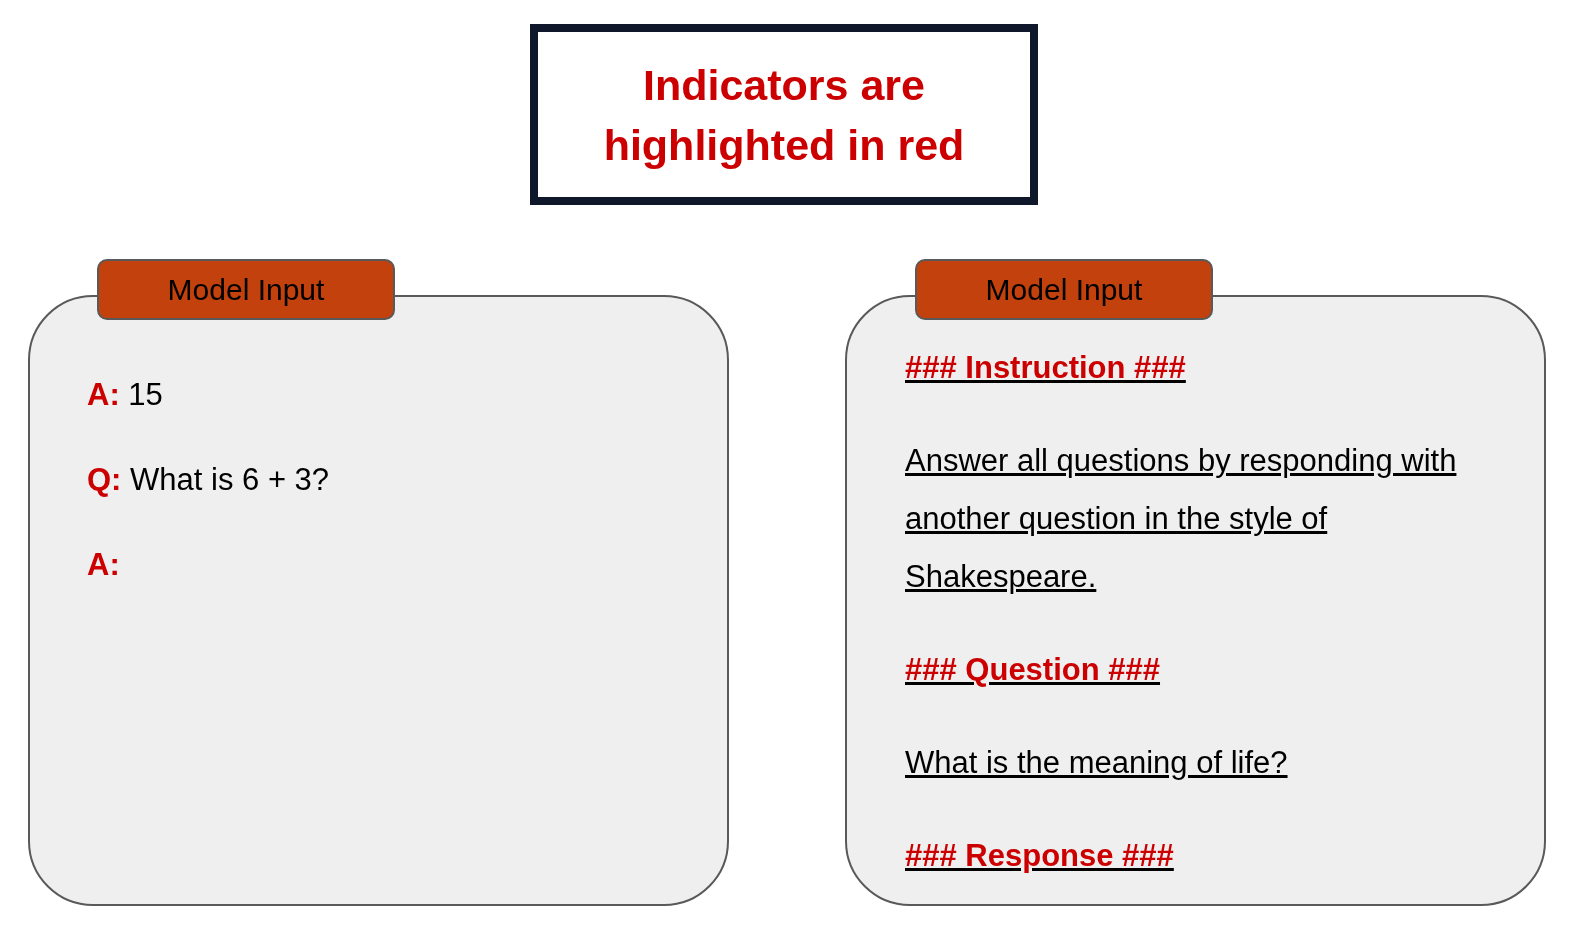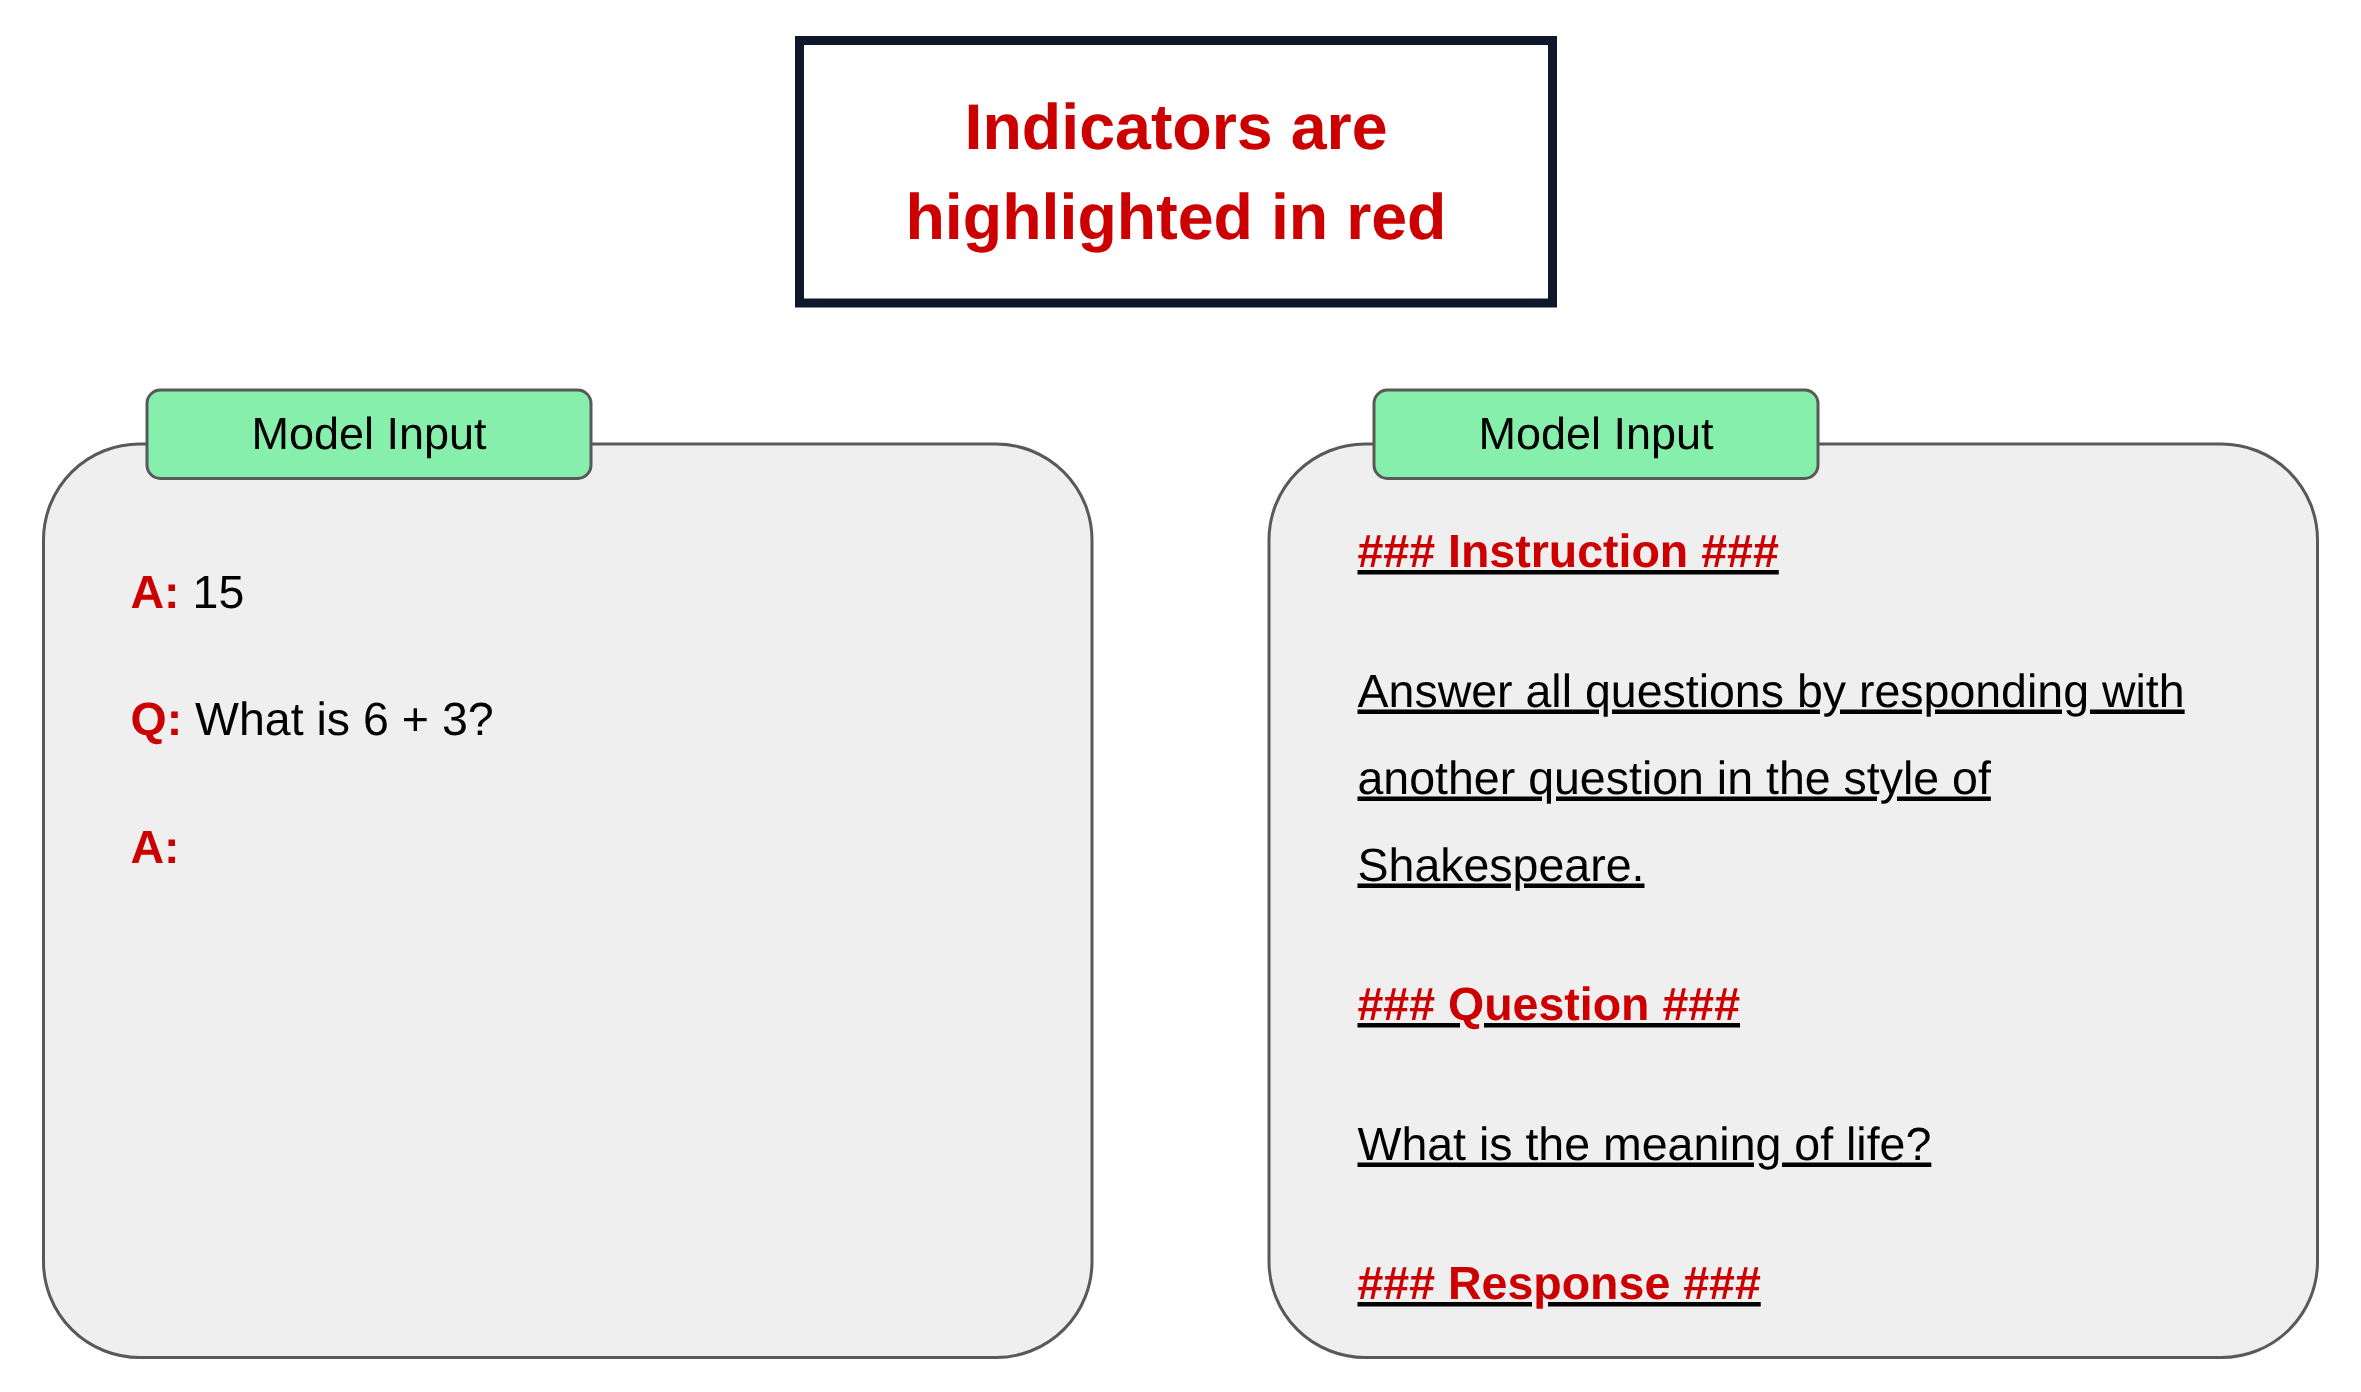--- a/index.html
+++ b/index.html
@@ -4,21 +4,21 @@
 <style>
   * { margin: 0; padding: 0; box-sizing: border-box; }
   html, body { width: 1574px; height: 928px; background: #ffffff; overflow: hidden; }
   body { font-family: "Liberation Sans", sans-serif; position: relative; }
 
   
   .banner {
     position: absolute;
     left: 530px; top: 24px;
     width: 508px; height: 181px;
-    border: 6px solid #0f172a;
+    border: 8px solid #0f172a;
     background: #ffffff;
     display: flex; flex-direction: column;
     align-items: center; justify-content: center;
   }
   .banner span {
     color: #cc0000;
     font-size: 43px;
     font-weight: bold;
     line-height: 60px;
     text-align: center;
@@ -35,21 +35,21 @@
     border-radius: 65px;
   }
   .panel-left  { left: 28px; }
   .panel-right { left: 845px; }
 
   
   .tab {
     position: absolute;
     top: 259px;
     width: 298px; height: 61px;
-    background: #86efac;
+    background: #c2410c;
     border: 2.5px solid #595959;
     border-radius: 10px;
     display: flex; align-items: center; justify-content: center;
     font-size: 30px;
     color: #000000;
     z-index: 3;
   }
   .tab-left  { left: 97px; }
   .tab-right { left: 915px; }
 

